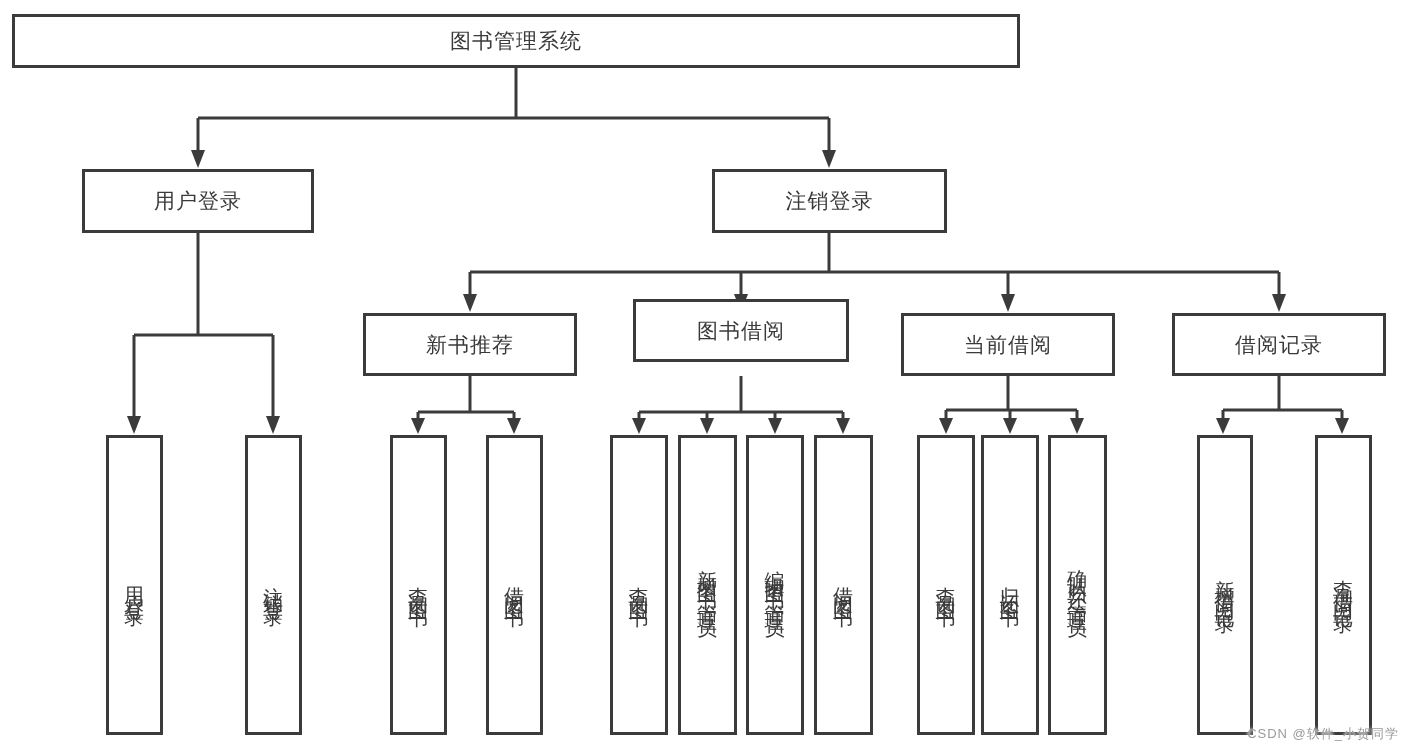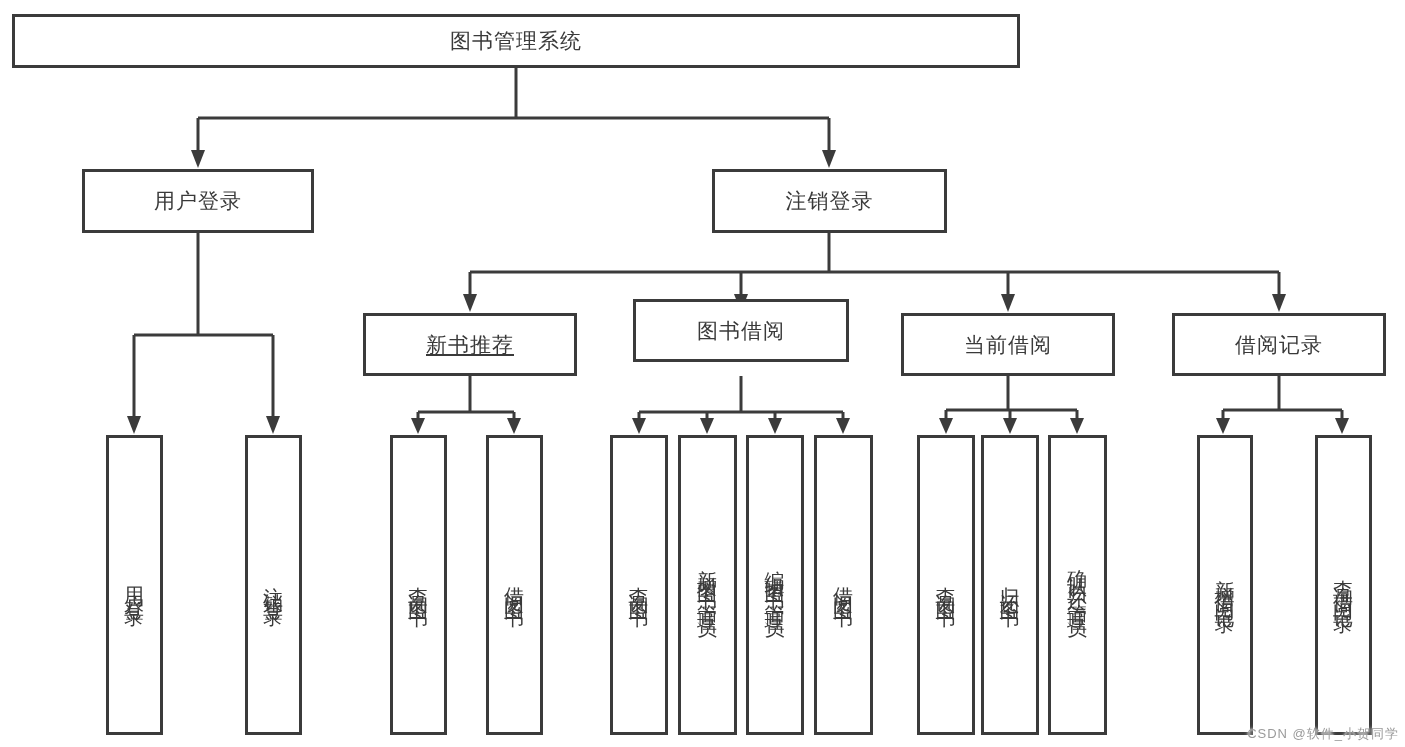--- a/index.html
+++ b/index.html
@@ -125,21 +125,21 @@
     <span>图书管理系统</span>
   </div>
 
   <div class="box" style="left:82px; top:169px; width:232px; height:64px;">
     <span>用户登录</span>
   </div>
   <div class="box" style="left:712px; top:169px; width:235px; height:64px;">
     <span>注销登录</span>
   </div>
 
-  <div class="box" style="left:363px; top:313px; width:214px; height:63px;text-decoration:underline;">
+  <div class="box" style="left:363px; top:313px; width:214px; height:63px;">
     <span>新书推荐</span>
   </div>
   <div class="box" style="left:633px; top:299px; width:216px; height:63px;">
     <span>图书借阅</span>
   </div>
   <div class="box" style="left:1172px; top:313px; width:214px; height:63px;">
     <span>借阅记录</span>
   </div>
   <div class="box" style="left:901px; top:313px; width:214px; height:63px;">
     <span>当前借阅</span>

